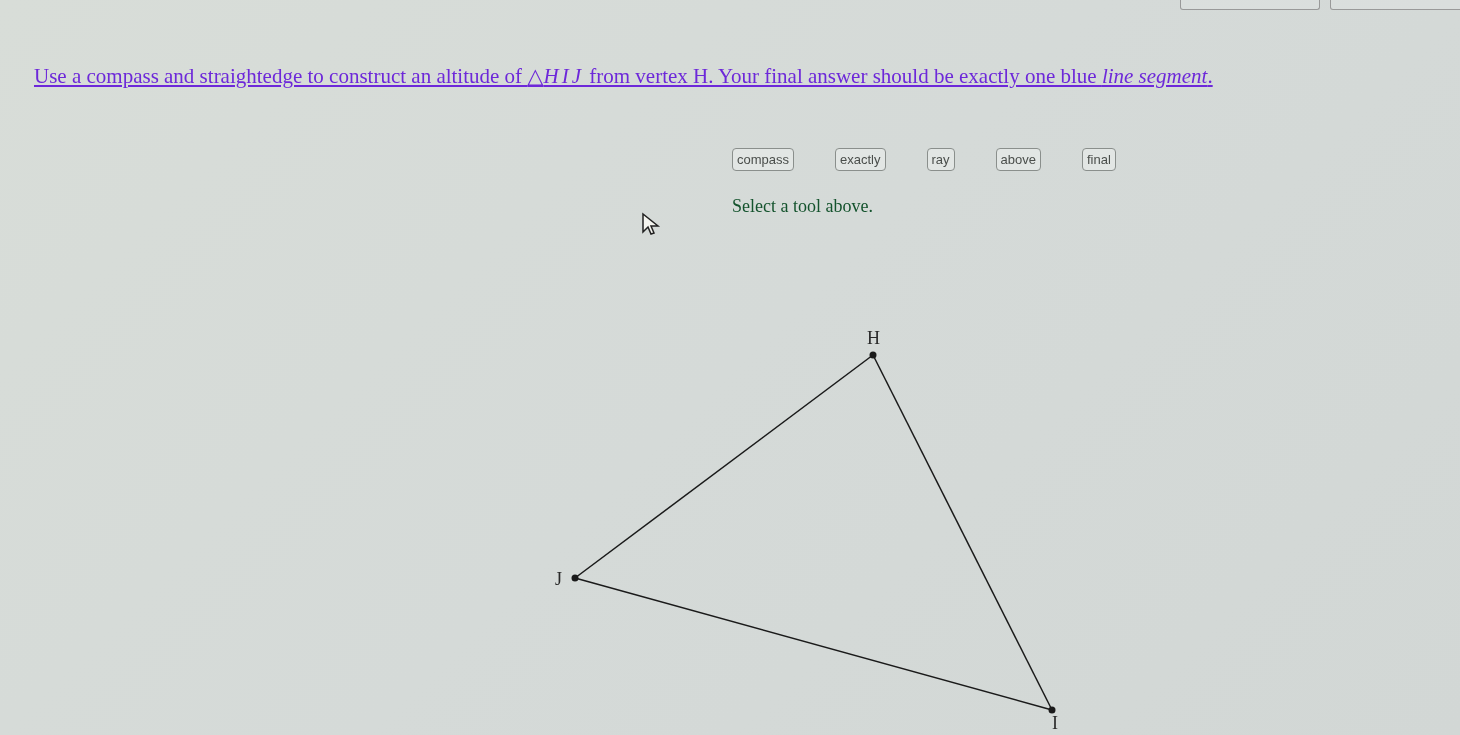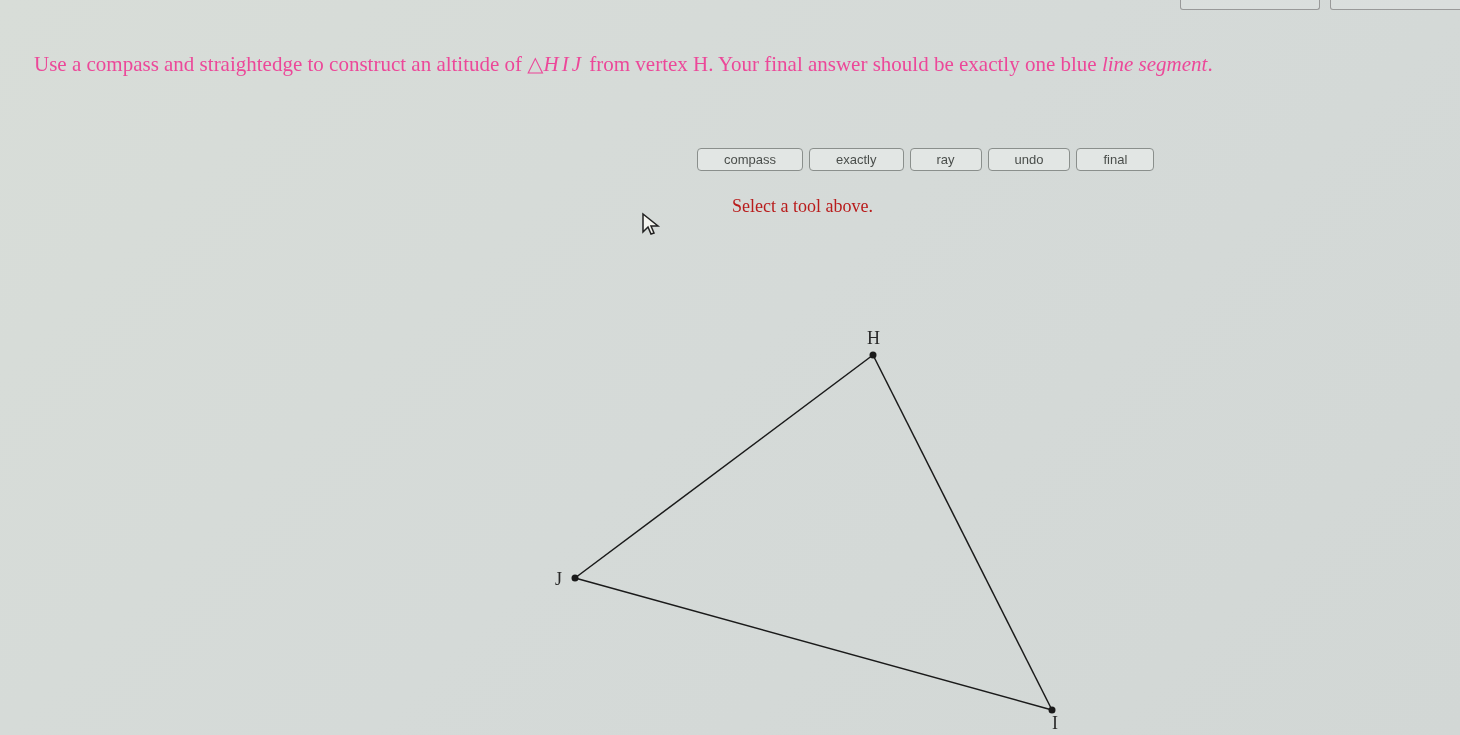--- a/index.html
+++ b/index.html
@@ -6,26 +6,27 @@
     body {
       width: 1460px;
       height: 735px;
       background: linear-gradient(135deg, #d8ddd8 0%, #d5dad8 50%, #d2d7d5 100%);
       font-family: Georgia, 'Times New Roman', serif;
       position: relative;
       overflow: hidden;
     }
     .prompt {
       position: absolute;
-      top: 48px;
+      top: 60px;
       left: 34px;
       right: 60px;
       font-size: 21px;
-      color: #ec4899;
+      color: #6d28d9;
       line-height: 1.6;
+      text-decoration: underline;
     }
     .prompt .triangle-sym {
       font-family: 'Cambria Math', 'Times New Roman', serif;
     }
     .prompt .math {
       font-style: italic;
       font-family: 'Cambria Math', 'Times New Roman', serif;
       letter-spacing: 3px;
     }
     .prompt .italic {
@@ -36,32 +37,33 @@
       top: 148px;
       left: 697px;
       display: flex;
       gap: 6px;
       align-items: center;
     }
     .tool-btn {
       background: #e2e6e4;
       border: 1px solid #8a8f8c;
       border-radius: 4px;
-      padding: 3px 26px;
+      padding: 3px 4px;
       font-family: Arial, sans-serif;
       font-size: 13px;
       color: #4a4e4b;
       cursor: pointer;
+      margin-left: 35px;
     }
     .hint {
       position: absolute;
       top: 196px;
       left: 732px;
       font-size: 18px;
-      color: #b91c1c;
+      color: #14532d;
       font-family: Georgia, serif;
     }
     .cursor-icon {
       position: absolute;
       top: 212px;
       left: 640px;
       pointer-events: none;
     }
     .canvas-area {
       position: absolute;
@@ -101,21 +103,21 @@
 </div>
 
 <div class="prompt">
   <span>Use a compass and straightedge to construct an altitude of </span><span class="triangle-sym">△</span><span class="math">HIJ</span><span> from vertex H. Your final answer should be exactly one blue </span><span class="italic">line segment</span><span>.</span>
 </div>
 
 <div class="toolbar">
   <button class="tool-btn">compass</button>
   <button class="tool-btn">exactly</button>
   <button class="tool-btn">ray</button>
-  <button class="tool-btn">undo</button>
+  <button class="tool-btn">above</button>
   <button class="tool-btn">final</button>
 </div>
 
 <div class="hint">Select a tool above.</div>
 
 <div class="cursor-icon">
   <svg width="22" height="26" viewBox="0 0 22 26">
     <path d="M 3 2 L 3 20 L 8 15 L 11 22 L 14 21 L 11 14 L 18 14 Z" fill="#f5f5f0" stroke="#222" stroke-width="1.5"></path>
   </svg>
 </div>

